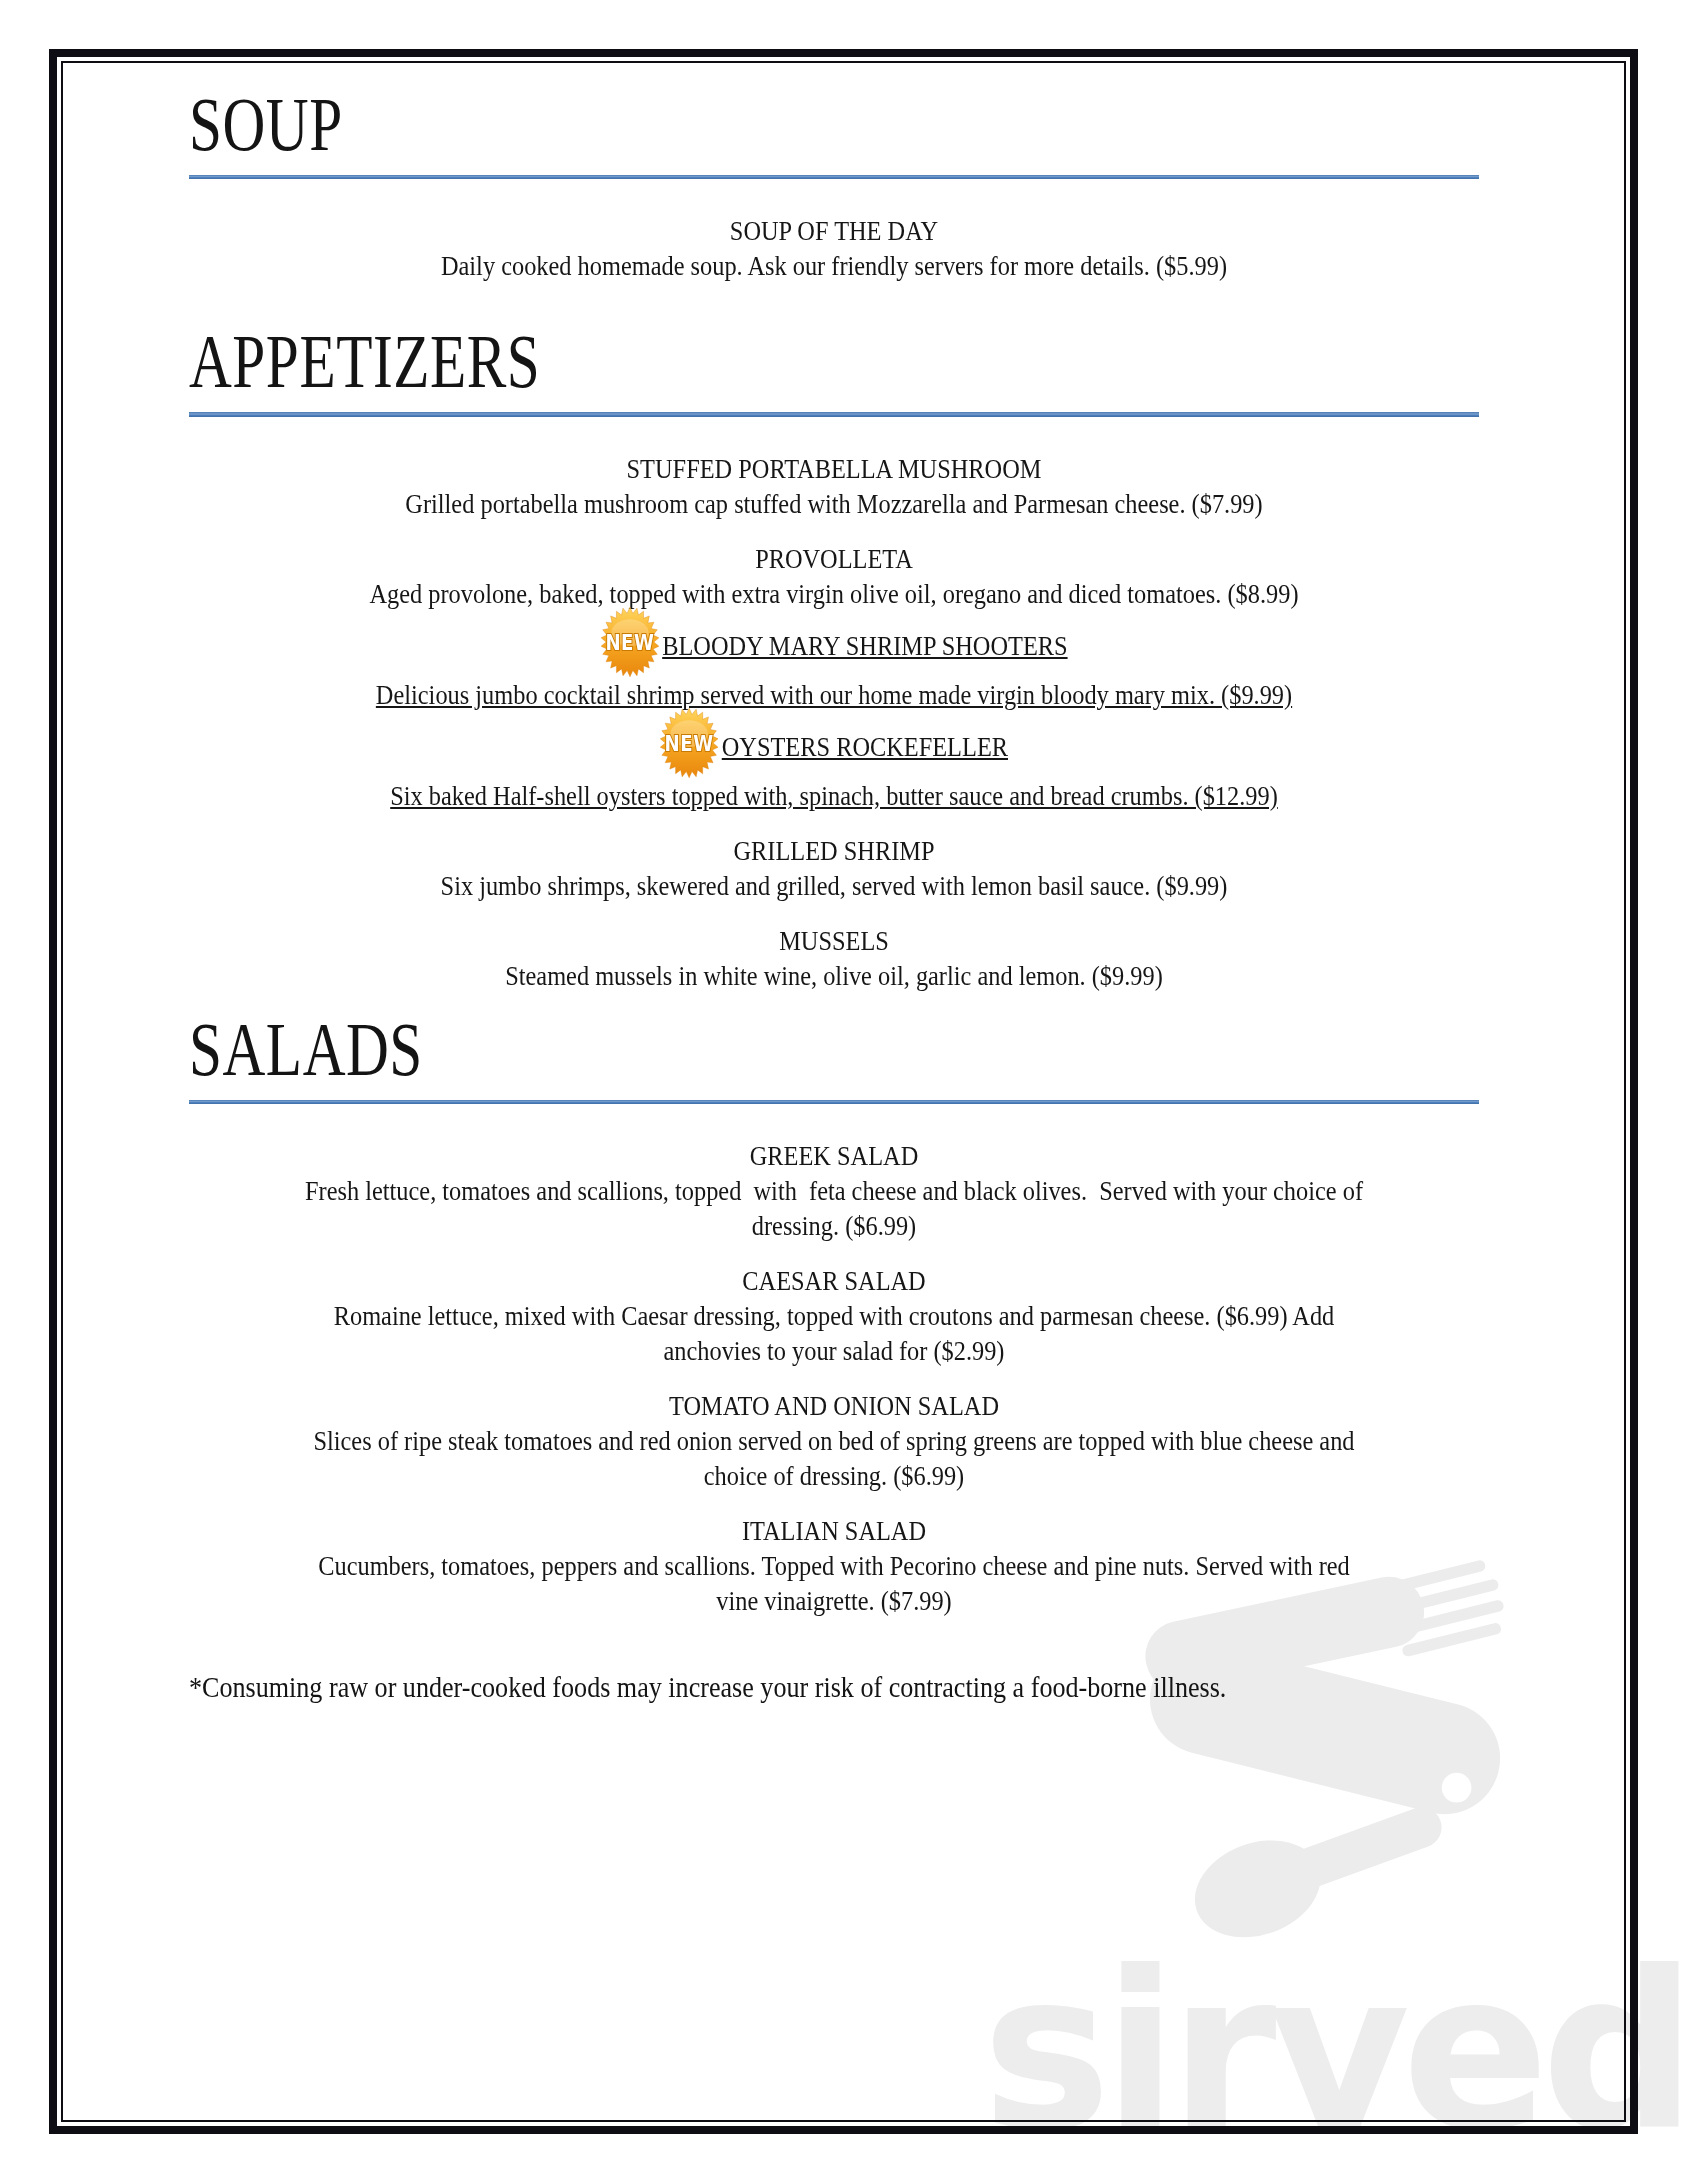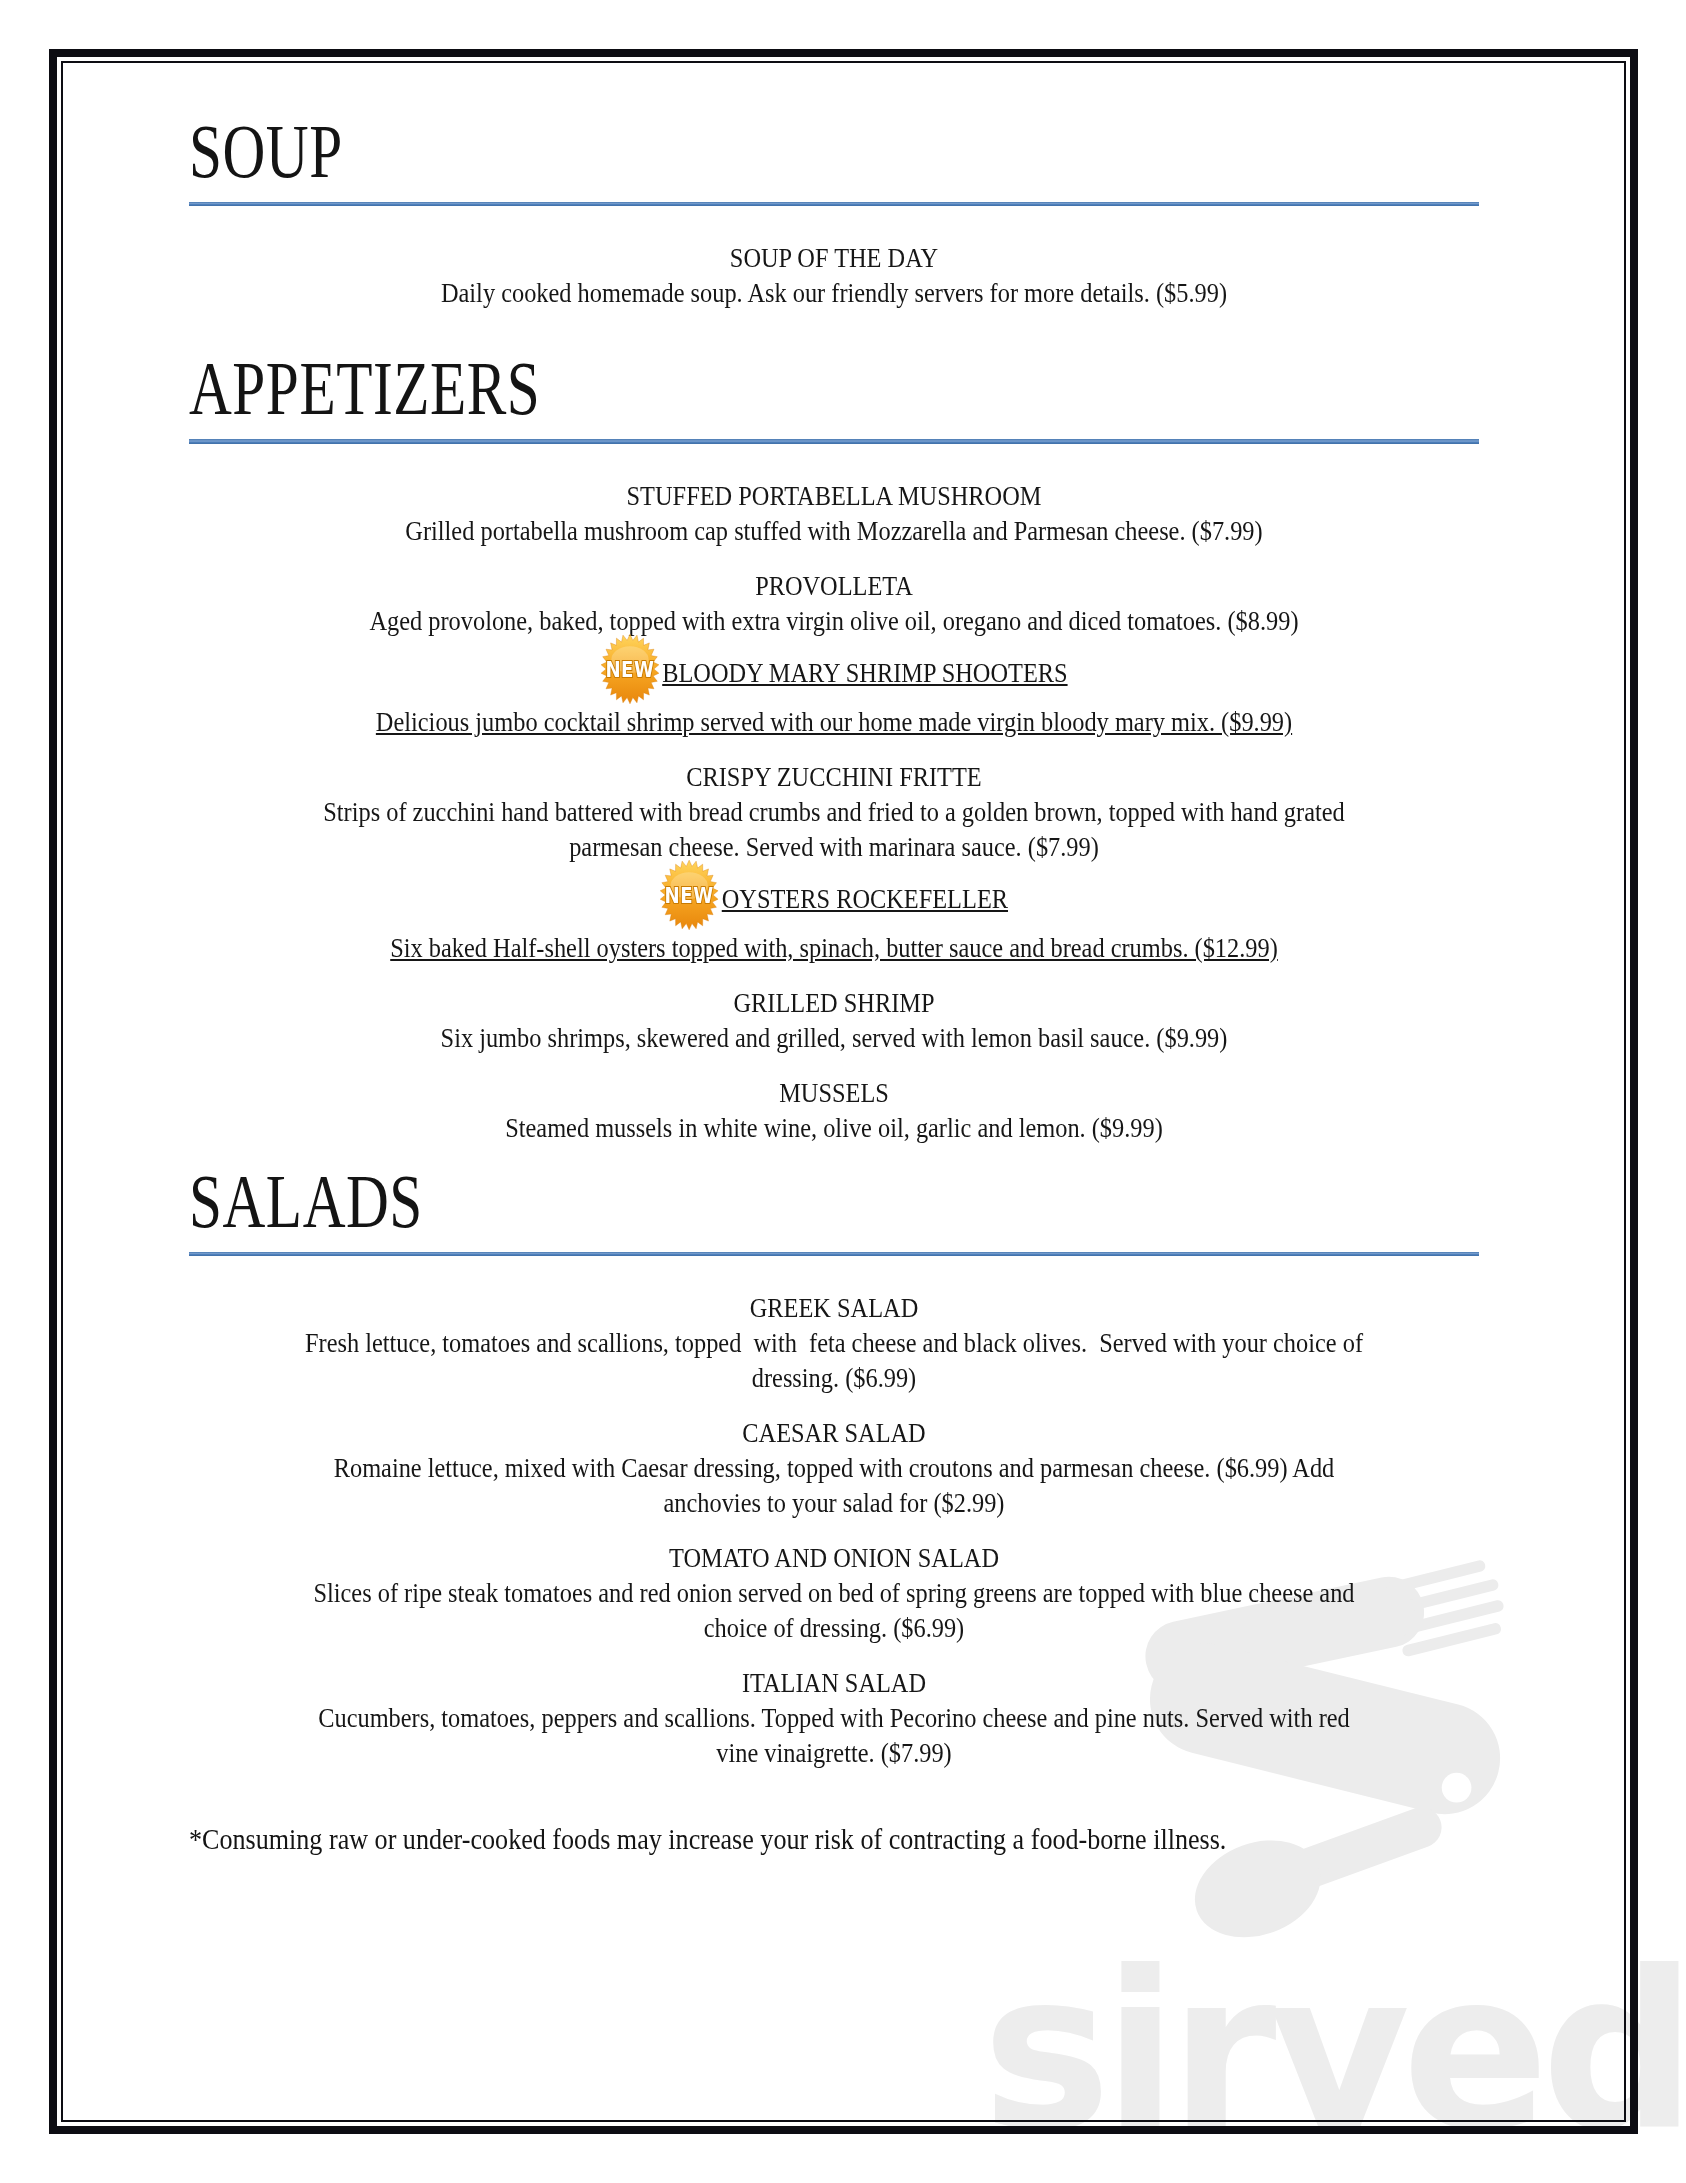--- a/index.html
+++ b/index.html
@@ -14,21 +14,21 @@
     border:8.8px solid #0d0d13;z-index:3;pointer-events:none;}
   .frame-inner{position:absolute;left:61px;top:61px;right:61px;bottom:61px;
     border:2px solid #0d0d13;z-index:3;pointer-events:none;}
   
   .watermark{position:absolute;inset:0;z-index:1;padding-left:24px;}
   .wm-logo{position:absolute;left:1106px;top:1521px;width:418px;height:439px;}
   .wm-text{position:absolute;left:982px;top:1944px;
     font-family:"DejaVu Sans", sans-serif;font-weight:bold;
     font-size:217px;line-height:1;letter-spacing:-8px;color:#ededed;}
   
-  .content{position:absolute;left:189px;top:0;width:1290px;padding-top:111px;z-index:2;}
+  .content{position:absolute;left:189px;top:0;width:1290px;padding-top:84px;z-index:2;}
   h1.heading{margin:0;font-weight:400;font-size:76px;line-height:80px;
     letter-spacing:0.7px;white-space:pre;
     transform:scaleX(0.78);transform-origin:0 50%;color:#141414;}
   section.sec-appetizers h1.heading{margin-top:38px;}
   section.sec-salads h1.heading{margin-top:16px;}
   .rule{height:4.7px;margin-top:10.8px;
     background:linear-gradient(#4a7ab2,#7ba1d0 45%,#4f81bd 60%,#3f6ea5);}
   .items{padding-top:34px;}
   .item + .item{margin-top:20px;}
   .item + .item.has-badge{margin-top:-4px;text-decoration:underline;}
@@ -96,25 +96,20 @@
           <p class="item-desc cond">Aged provolone, baked, topped with extra virgin olive oil, oregano and diced tomatoes. ($8.99)</p>
         </div>
         <div class="item has-badge">
           <div class="title-line cond"><span class="badge"><svg viewBox="0 0 100 104" style="font-size:41px">
                 <polygon points="50.0,0.0 54.9,9.3 62.0,1.5 64.5,11.8 73.2,6.0 73.3,16.6 83.2,13.1 80.7,23.5 91.1,22.5 86.3,32.0 96.8,33.6 89.8,41.7 99.6,45.7 91.0,52.0 99.6,58.3 89.8,62.3 96.8,70.4 86.3,72.0 91.1,81.5 80.7,80.5 83.2,90.9 73.3,87.4 73.2,98.0 64.5,92.2 62.0,102.5 54.9,94.7 50.0,104.0 45.1,94.7 38.0,102.5 35.5,92.2 26.8,98.0 26.7,87.4 16.8,90.9 19.3,80.5 8.9,81.5 13.7,72.0 3.2,70.4 10.2,62.3 0.4,58.3 9.0,52.0 0.4,45.7 10.2,41.7 3.2,33.6 13.7,32.0 8.9,22.5 19.3,23.5 16.8,13.1 26.7,16.6 26.8,6.0 35.5,11.8 38.0,1.5 45.1,9.3" fill="url(#ngrad)" stroke="#d97b06" stroke-width="0.6"></polygon>
                 <ellipse cx="50" cy="38" rx="32" ry="20" fill="rgba(255,255,255,0.22)"></ellipse>
                 <text x="50" y="64" text-anchor="middle" font-family="DejaVu Sans, sans-serif" font-size="31" font-weight="bold" fill="#ffffff" stroke="#c87a00" stroke-width="3" paint-order="stroke" letter-spacing="1">NEW</text>
               </svg></span><span>BLOODY MARY SHRIMP SHOOTERS</span></div>
           <p class="item-desc cond">Delicious jumbo cocktail shrimp served with our home made virgin bloody mary mix. ($9.99)</p>
         </div>
-        <div class="item">
-          <div class="title-line cond"><span>CRISPY ZUCCHINI FRITTE</span></div>
-          <p class="item-desc cond">Strips of zucchini hand battered with bread crumbs and fried to a golden brown, topped with hand grated
-parmesan cheese. Served with marinara sauce. ($7.99)</p>
-        </div>
         <div class="item has-badge">
           <div class="title-line cond"><span class="badge"><svg viewBox="0 0 100 104" style="font-size:41px">
                 <polygon points="50.0,0.0 54.9,9.3 62.0,1.5 64.5,11.8 73.2,6.0 73.3,16.6 83.2,13.1 80.7,23.5 91.1,22.5 86.3,32.0 96.8,33.6 89.8,41.7 99.6,45.7 91.0,52.0 99.6,58.3 89.8,62.3 96.8,70.4 86.3,72.0 91.1,81.5 80.7,80.5 83.2,90.9 73.3,87.4 73.2,98.0 64.5,92.2 62.0,102.5 54.9,94.7 50.0,104.0 45.1,94.7 38.0,102.5 35.5,92.2 26.8,98.0 26.7,87.4 16.8,90.9 19.3,80.5 8.9,81.5 13.7,72.0 3.2,70.4 10.2,62.3 0.4,58.3 9.0,52.0 0.4,45.7 10.2,41.7 3.2,33.6 13.7,32.0 8.9,22.5 19.3,23.5 16.8,13.1 26.7,16.6 26.8,6.0 35.5,11.8 38.0,1.5 45.1,9.3" fill="url(#ngrad)" stroke="#d97b06" stroke-width="0.6"></polygon>
                 <ellipse cx="50" cy="38" rx="32" ry="20" fill="rgba(255,255,255,0.22)"></ellipse>
                 <text x="50" y="64" text-anchor="middle" font-family="DejaVu Sans, sans-serif" font-size="31" font-weight="bold" fill="#ffffff" stroke="#c87a00" stroke-width="3" paint-order="stroke" letter-spacing="1">NEW</text>
               </svg></span><span>OYSTERS ROCKEFELLER</span></div>
           <p class="item-desc cond">Six baked Half-shell oysters topped with, spinach, butter sauce and bread crumbs. ($12.99)</p>
         </div>
         <div class="item">
           <div class="title-line cond"><span>GRILLED SHRIMP</span></div>

